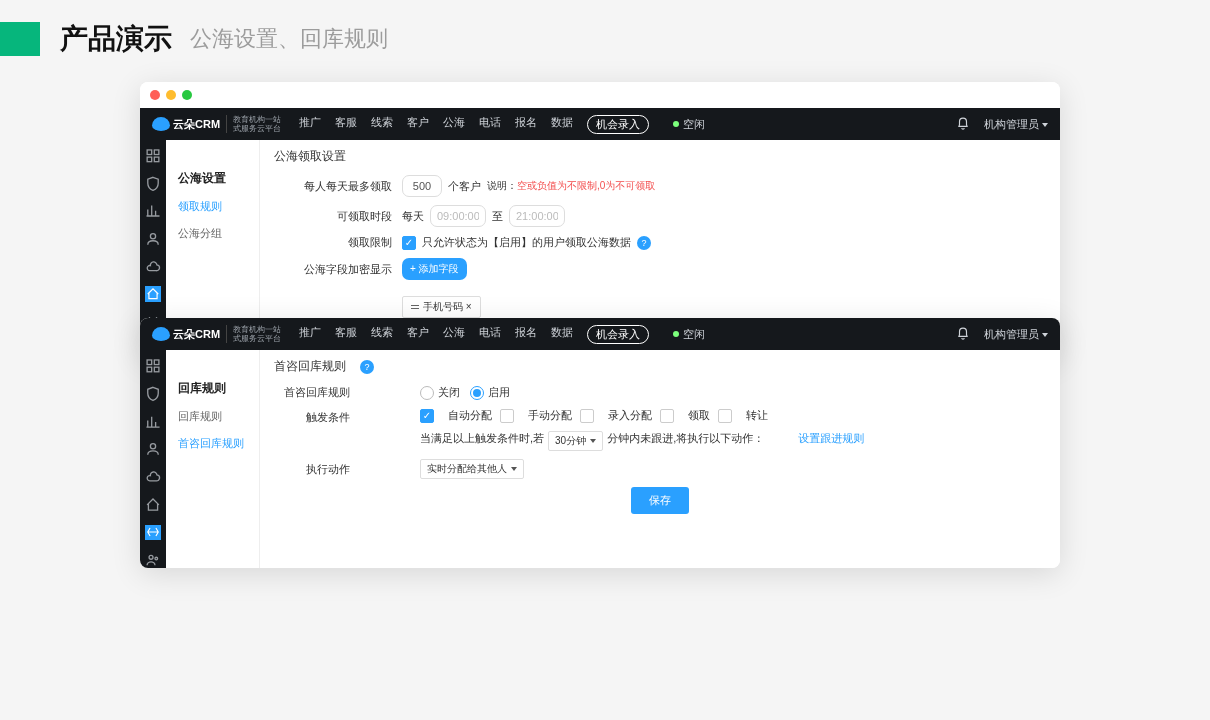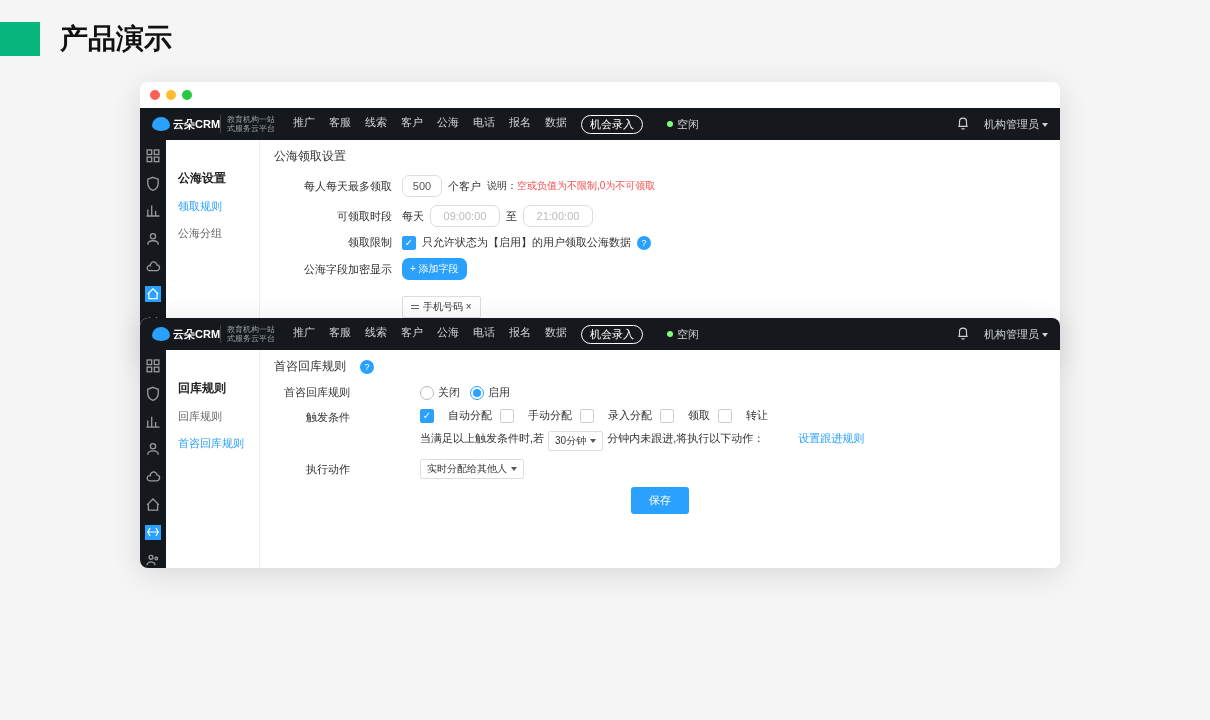--- a/index.html
+++ b/index.html
@@ -12,21 +12,21 @@
   .window{position:absolute;border-radius:8px;box-shadow:0 6px 30px rgba(0,0,0,.12);overflow:hidden;background:#fff}
   .w1{left:0;top:0;width:920px;height:275px}
   .w2{left:0;top:236px;width:920px;height:250px}
   .mac{height:26px;background:#fff;display:flex;align-items:center;padding-left:10px;gap:6px}
   .dot{width:10px;height:10px;border-radius:50%}
   .dot.r{background:#ff5f57}.dot.y{background:#febc2e}.dot.g{background:#28c840}
   .topnav{height:32px;background:#15181c;display:flex;align-items:center;color:#cfd3d9;font-size:11px;padding:0 12px}
   .logo{display:flex;align-items:center;margin-right:10px}
   .logo-cloud{width:18px;height:14px;border-radius:50% 50% 50% 50%/60% 60% 40% 40%;background:#2aa0ff;margin-right:3px;position:relative}
   .logo-text{font-weight:700;color:#fff;font-size:11px}
-  .logo-sm{font-size:8px;color:#9aa0a8;border-left:1px solid #444;padding-left:6px;margin-left:0;line-height:9px}
+  .logo-sm{font-size:8px;color:#9aa0a8;border-left:1px solid #444;padding-left:6px;margin-left:6px;line-height:9px}
   .navlinks{display:flex;gap:14px;margin-left:8px}
   .navlinks span{cursor:pointer}
   .pill{border:1px solid #fff;border-radius:10px;padding:1px 8px;color:#fff}
   .status-dot{width:6px;height:6px;border-radius:50%;background:#7cff7c;margin-left:24px;margin-right:4px}
   .nav-right{margin-left:auto;display:flex;align-items:center;gap:14px}
   .bell{width:14px;height:14px}
   .body{display:flex;height:calc(100% - 58px);background:#fff}
   .w2 .body{height:calc(100% - 32px)}
   .rail{width:26px;background:#15181c;display:flex;flex-direction:column;align-items:center;padding-top:8px;gap:12px}
   .rail .ri{width:16px;height:16px;opacity:.7}
@@ -34,21 +34,21 @@
   .side{width:94px;border-right:1px solid #eee;padding-top:24px}
   .side-head{font-weight:600;font-size:12px;color:#222;padding:6px 12px}
   .side-item{font-size:11px;color:#666;padding:6px 12px;cursor:pointer}
   .side-item.active{color:#2aa0ff}
   .main{flex:1;padding:8px 14px;font-size:11px;color:#333;position:relative}
   .main-title{font-size:12px;margin-bottom:10px;display:flex;align-items:center;gap:8px}
   .row{display:flex;align-items:center;margin:8px 0}
   .row-label{width:118px;text-align:right;color:#333;margin-right:10px}
   .inp{border:1px solid #ddd;border-radius:7px;height:22px;padding:0 6px;font-size:11px;color:#555;text-align:center}
   .inp.sm{width:40px}
-  .inp.time{width:70px;color:#bbb}
+  .inp.time{width:56px;color:#bbb}
   .note{color:#f34d4d;font-size:10px;margin-left:6px}
   .note-dark{color:#333}
   .chk{width:14px;height:14px;border:1px solid #2aa0ff;background:#2aa0ff;display:inline-flex;align-items:center;justify-content:center;margin-right:6px;color:#fff;font-size:10px;border-radius:2px}
   .chk.empty{background:#fff;color:transparent;border-color:#ccc}
   .help{width:14px;height:14px;border-radius:50%;background:#2aa0ff;color:#fff;display:inline-flex;align-items:center;justify-content:center;font-size:9px;margin-left:6px}
   .btn-blue{background:#2aa0ff;color:#fff;border:none;border-radius:7px;padding:4px 8px;font-size:10px;cursor:pointer}
   .tag{border:1px solid #ddd;border-radius:2px;padding:3px 8px;font-size:10px;display:inline-flex;align-items:center;gap:4px;margin-top:8px;margin-left:128px}
   .tag .ham{display:inline-block;width:8px;border-top:1px solid #666;border-bottom:1px solid #666;height:4px;position:relative}
   .tag .ham::after{content:"";position:absolute;left:0;right:0;top:1.5px;border-top:1px solid #666}
   .radio{width:14px;height:14px;border:1px solid #bbb;border-radius:50%;display:inline-flex;align-items:center;justify-content:center;margin-right:4px}
@@ -59,20 +59,21 @@
   .link{color:#2aa0ff;cursor:pointer;margin-left:30px}
   .save{background:#2aa0ff;color:#fff;border:none;border-radius:3px;padding:6px 18px;font-size:11px;margin:0 auto 0;display:block;cursor:pointer}
   svg{display:block}
 </style>
 </head>
 <body>
 
 <div class="title-bar">
   <div class="title-accent"></div>
   <div class="title-big">产品演示</div>
+  <div class="title-sub">公海设置、回库规则</div>
 </div>
 
 <div class="stage">
 
 <div class="window w1">
   <div class="mac">
     <div class="dot r"></div>
     <div class="dot y"></div>
     <div class="dot g"></div>
   </div>

